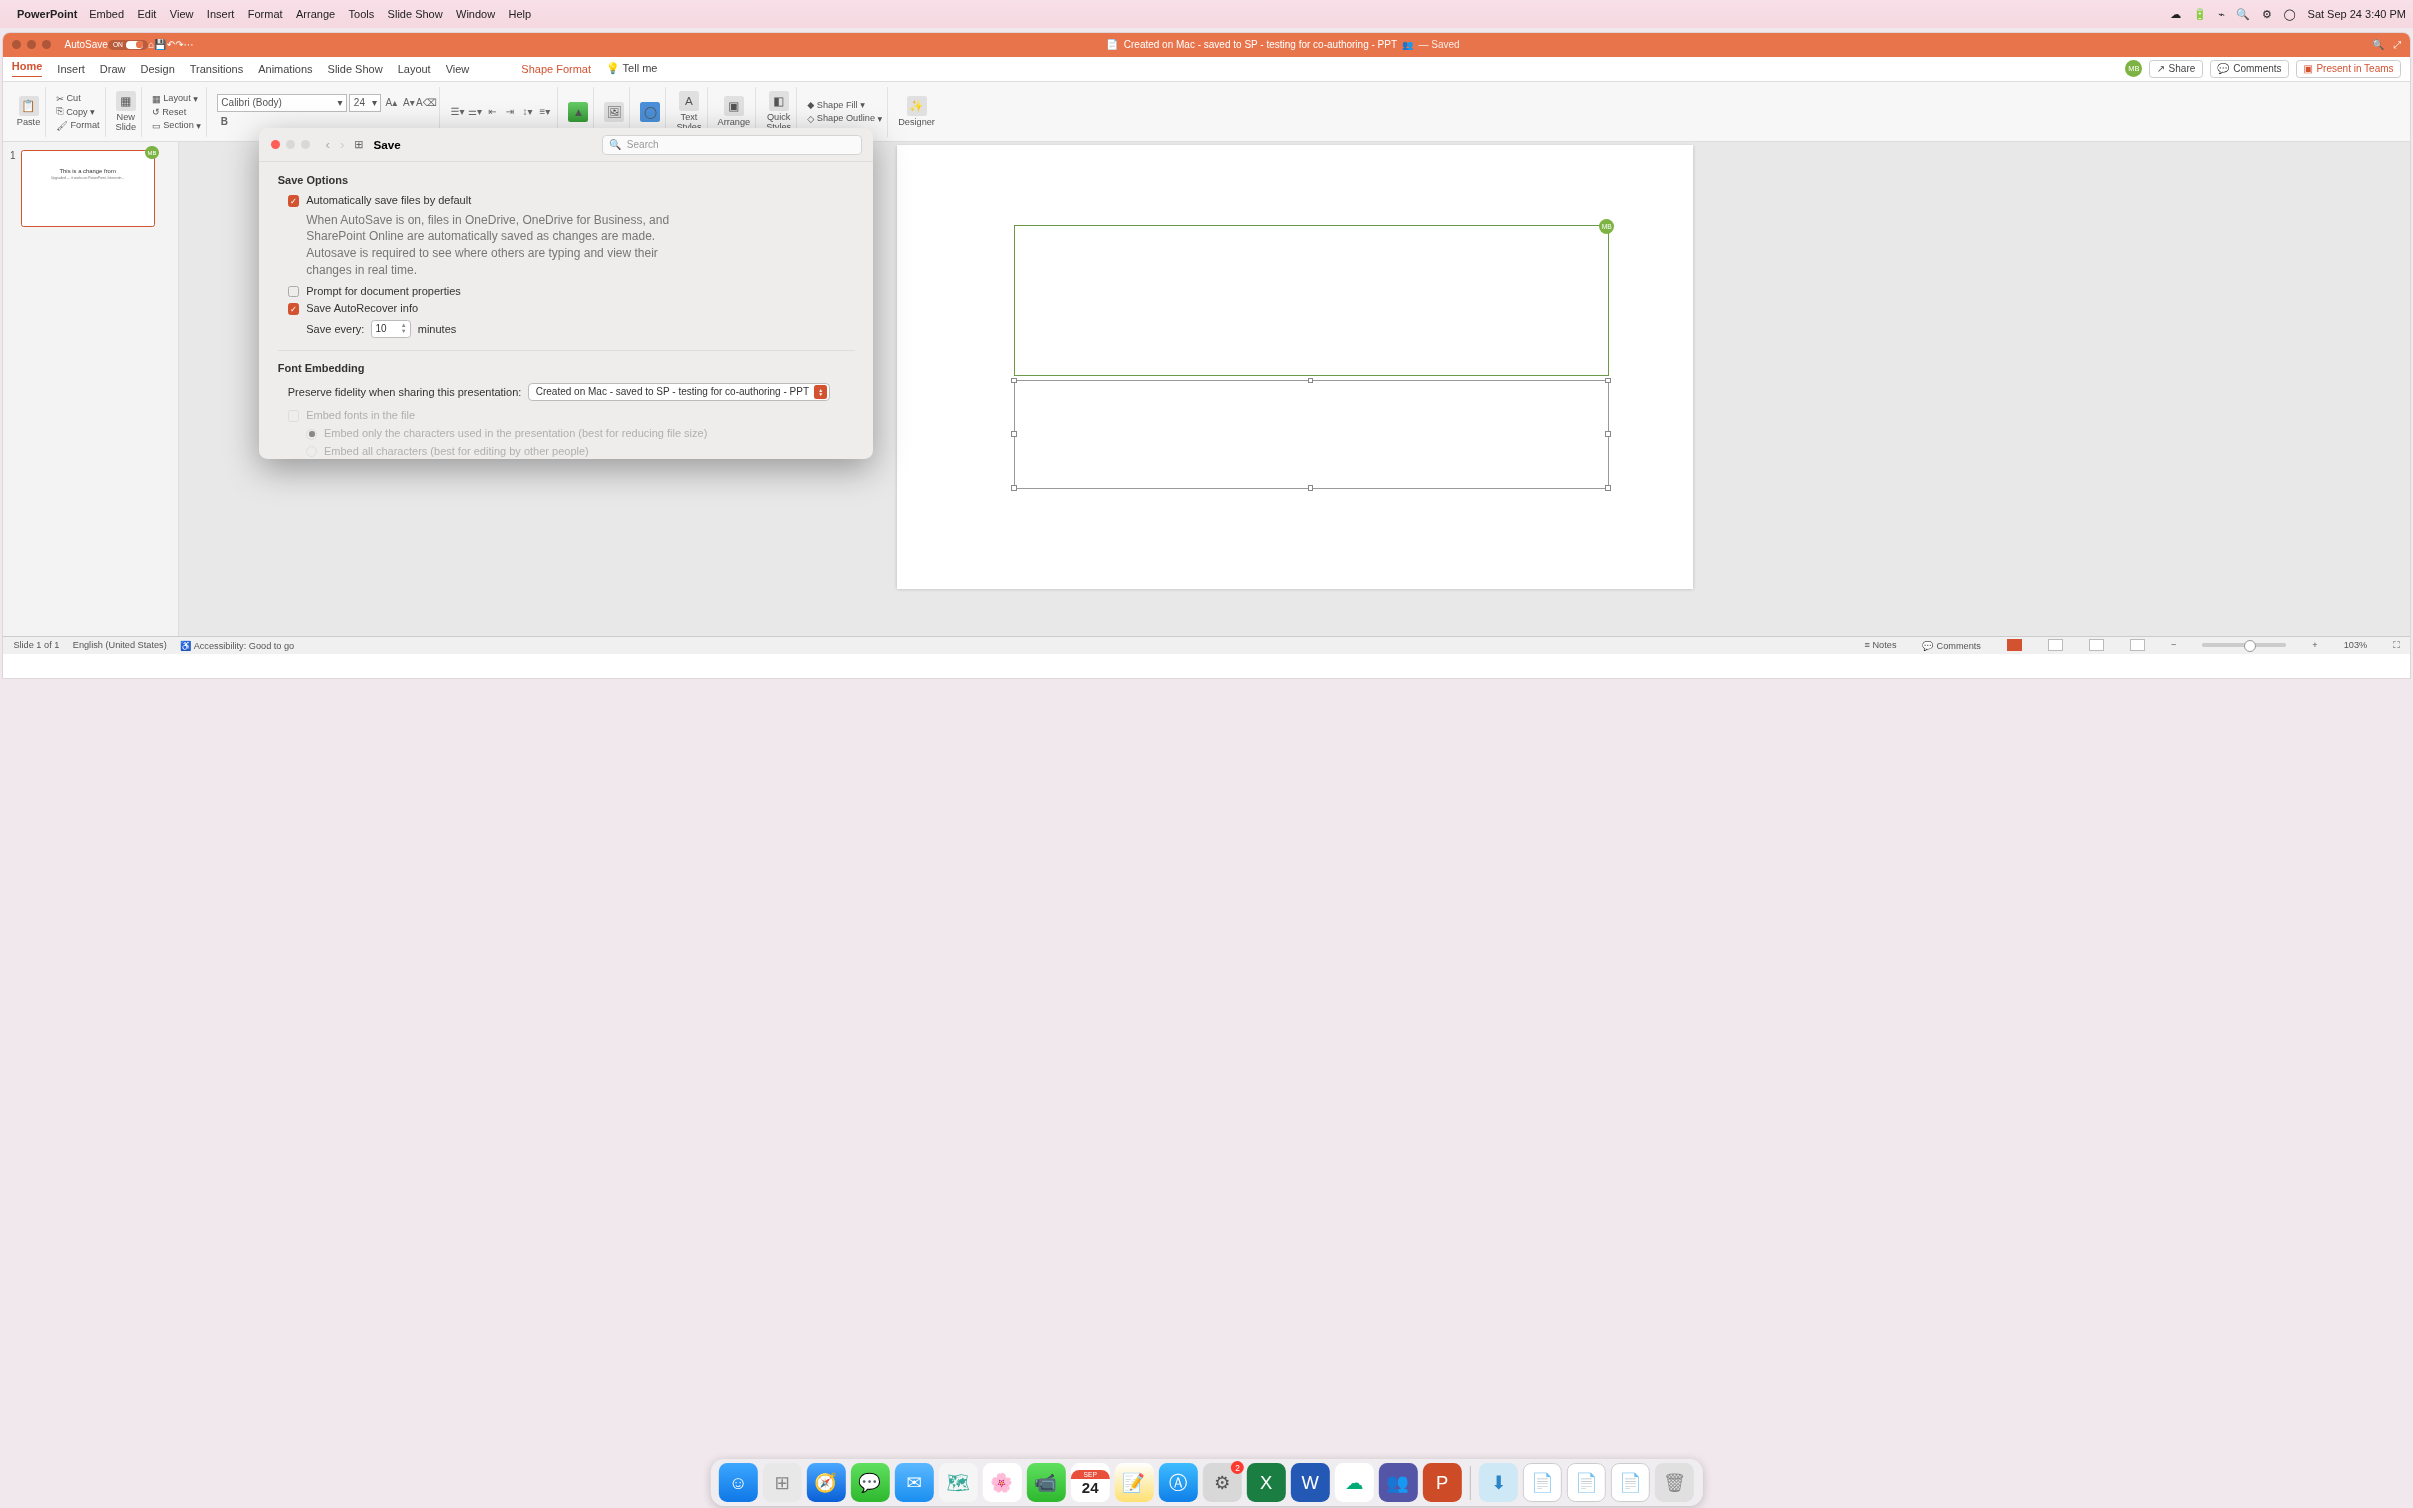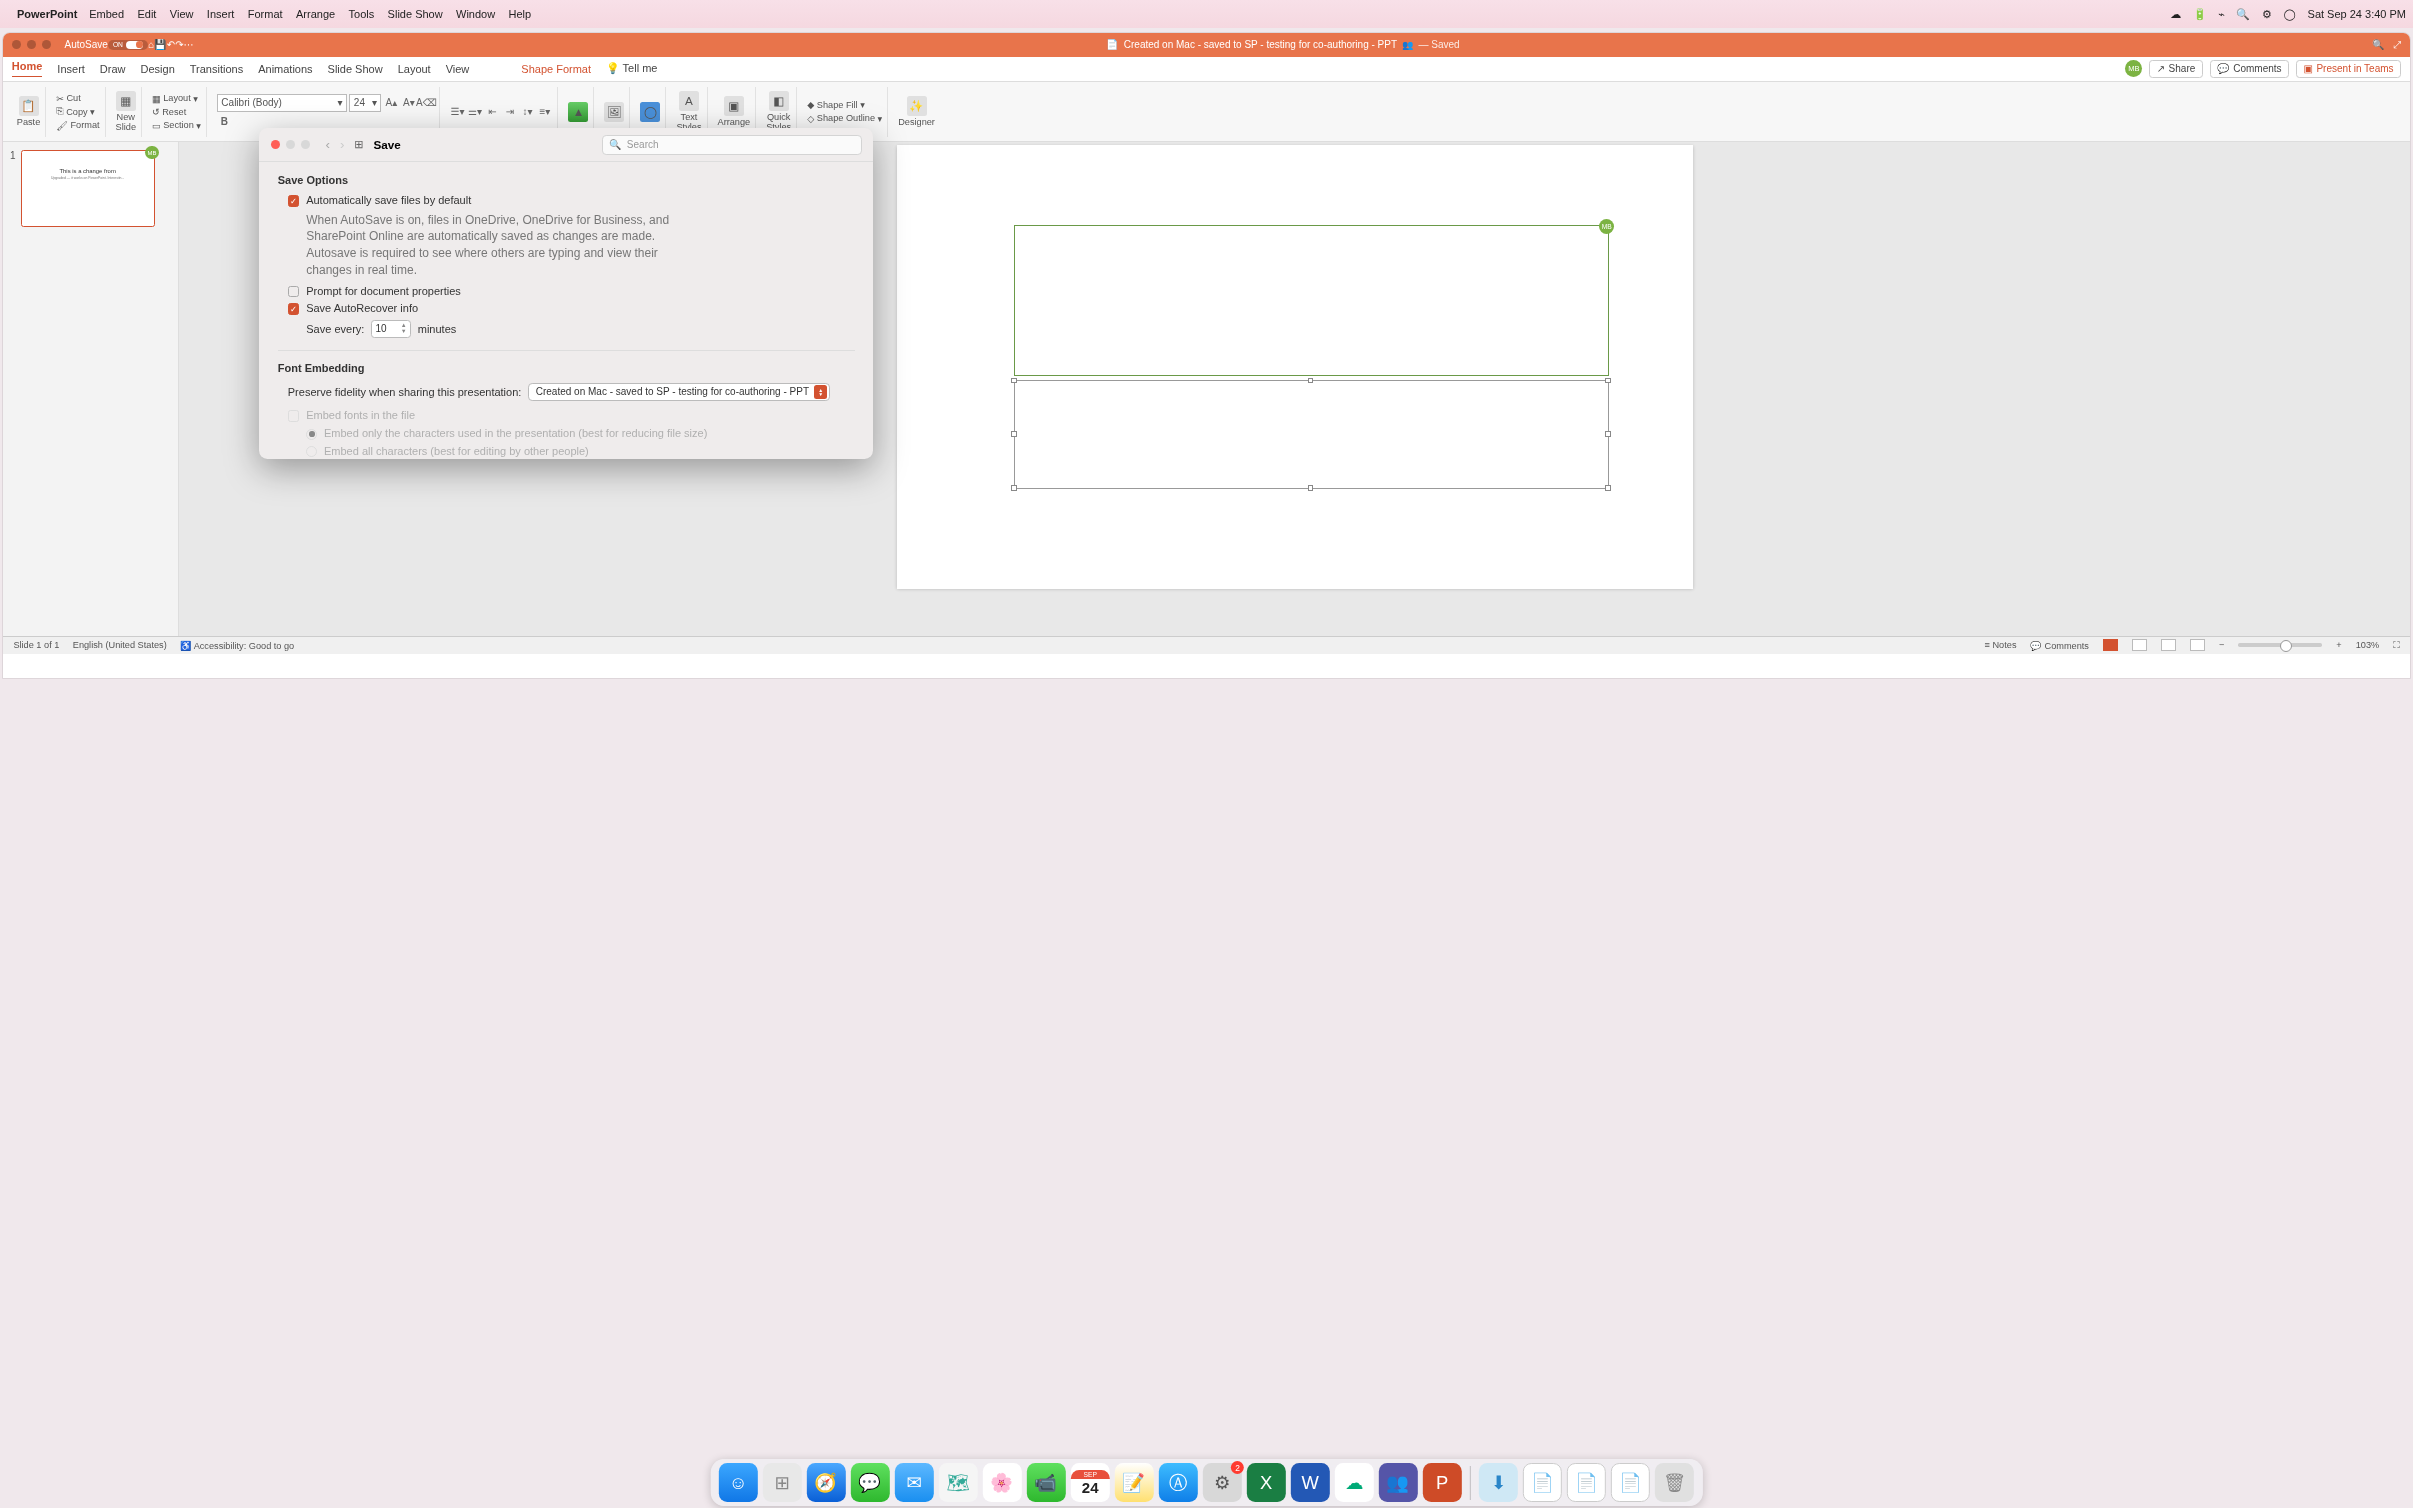--- a/index.html
+++ b/index.html
@@ -63,21 +63,21 @@
 .shape-box { position: absolute; border: 1.3px solid #6a9948; }
 .shape-box.top { left: 117px; top: 80px; width: 595px; height: 151px; }
 .shape-box .mb-badge { position:absolute; top:-6.7px; right:-6.7px; width:15px; height:15px; border-radius:50%; background:#7cb342; color:#fff; font-size:6.7px; display:flex; align-items:center; justify-content:center; }
 .sel-box { position:absolute; border: 0.8px solid #999; left: 117px; top: 235px; width: 595px; height: 109px; }
 .sel-handle { position:absolute; width:5.9px; height:5.9px; background:#fff; border:0.8px solid #888; }
 
 .notes-bar { height: 20px; background: #fff; border-top:0.8px solid #ddd; border-bottom:0.8px solid #ddd; padding: 3.4px 8.4px; font-size: 10px; color: #888; }
 
 
 .statusbar { height: 18.4px; background: #f0f0f0; border-top: 0.8px solid #ccc; display: flex; align-items: center; padding: 0 10px; font-size: 9.2px; color: #555; gap: 13.4px; }
-.statusbar .right { margin-left: auto; display: flex; align-items: center; gap: 14px; }
+.statusbar .right { margin-left: auto; display: flex; align-items: center; gap: 26px; }
 .zoom-slider { width: 84px; height: 3.4px; background: #ccc; border-radius: 1.7px; position: relative; }
 .zoom-slider::after { content:""; position:absolute; left:50%; top:-3.4px; width:10px; height:10px; border-radius:50%; background:#fff; border:0.8px solid #999; }
 .view-btn { width:15px; height:11.7px; border:0.8px solid #bbb; background:#fff; }
 .view-btn.active { background:#d35230; border-color:#d35230; }
 
 
 .modal { position: absolute; left: 256px; top: 95px; width: 614px; height: 331px; background: #efecec; border-radius: 8.4px; box-shadow: 0 10px 34px rgba(0,0,0,.35); overflow: hidden; }
 .modal-header { height: 34px; display: flex; align-items: center; padding: 0 11.7px; gap: 10px; border-bottom: 0.8px solid #ddd; }
 .mh-traffic { display: flex; gap: 5.9px; }
 .mh-dot { width: 9.2px; height: 9.2px; border-radius: 50%; }

